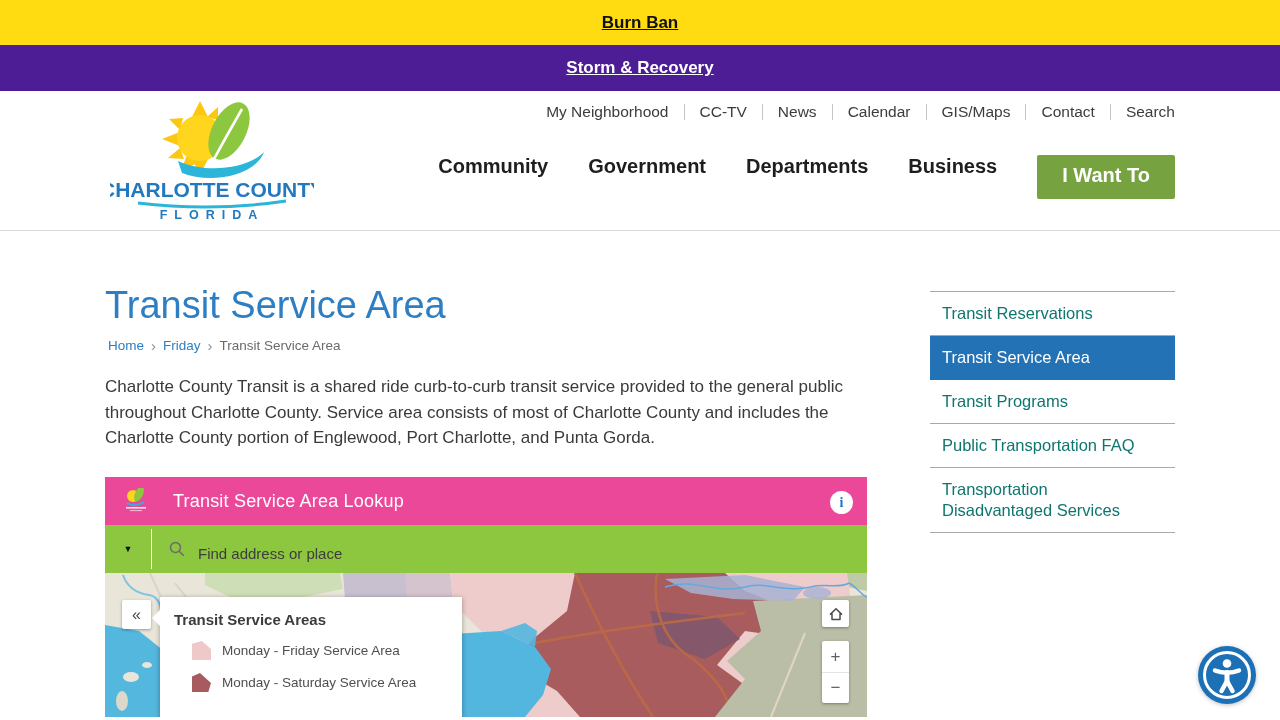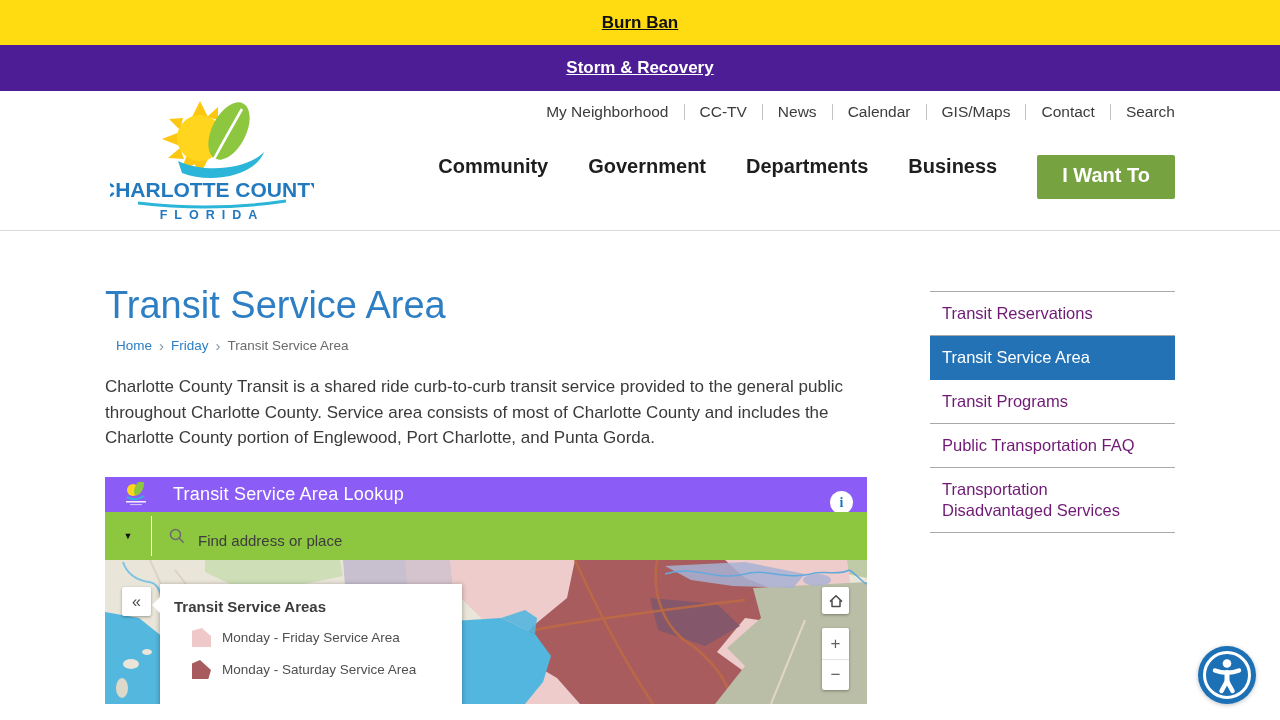--- a/index.html
+++ b/index.html
@@ -24,29 +24,29 @@
   .utility-nav a { font-size:15.5px; color:#3C3C3C; padding:0 15px; }
   .utility-nav a:last-child { padding-right:0; }
   .utility-nav .sep { width:1px; height:16px; background:#C4C4C4; }
   .main-nav { position:absolute; top:64px; right:105px; display:flex; gap:40px; height:44px; }
   .main-nav a.nav-link { font-size:20px; font-weight:700; color:#1E1E1E; }
   .main-nav a.cta { background:#76A340; color:#fff; font-size:20px; font-weight:700; padding:9px 25px; border-radius:2px; }
 
   
   .content { position:absolute; left:105px; top:231px; width:762px; }
   .content h1 { position:absolute; left:0; top:53px; font-size:38px; font-weight:400; color:#2D7EC3; white-space:nowrap; }
-  .breadcrumb { position:absolute; left:3px; top:107px; display:flex; align-items:center; font-size:13.5px;margin-left:8px; }
+  .breadcrumb { position:absolute; left:3px; top:107px; display:flex; align-items:center; font-size:13.5px; }
   .breadcrumb a { color:#2D7EC3; }
   .breadcrumb .bc-sep { color:#7E93A5; font-size:15px; padding:0 7px; line-height:1; }
   .breadcrumb .bc-current { color:#6B6B6B; }
   .intro { position:absolute; left:0; top:143px; width:745px; font-size:17px; line-height:25.5px; color:#3A3A3A; }
 
   
   .map-widget { position:absolute; left:0; top:246px; width:762px; height:243px; }
-  .map-header { position:relative; height:35px; background:#8b5cf6; display:flex; align-items:center; }
+  .map-header { position:relative; height:48px; background:#ec4899; display:flex; align-items:center; }
   .map-header .mini-logo { margin-left:18px; }
   .map-title { color:#fff; font-size:18px; margin-left:24px; letter-spacing:.2px; }
   .info-btn { position:absolute; right:14px; top:14px; width:23px; height:23px; border-radius:50%; background:#fff;
               color:#1F76BD; font-family:"Liberation Serif", serif; font-weight:700; font-size:14px;
               display:flex; align-items:center; justify-content:center; }
   .map-search { position:relative; height:48px; background:#8DC63F; display:flex; align-items:center; }
   .caret-btn { width:46px; height:48px; display:flex; align-items:center; justify-content:center; background:transparent; border:none; cursor:pointer; }
   .caret-btn span { font-size:9px; color:#101010; }
   .search-divider { width:1px; height:40px; background:rgba(255,255,255,.95); }
   .search-mag { margin-left:16px; }
@@ -74,21 +74,21 @@
   .legend-item.li-1 { top:76px; }
   .swatch { width:19px; height:19px; }
   .swatch-monfri { background:#EFC9C9; clip-path:polygon(0 14%, 52% 0, 100% 42%, 100% 100%, 0 100%); }
   .swatch-monsat { background:#A85B5E; clip-path:polygon(0 18%, 42% 0, 100% 52%, 86% 100%, 0 100%); }
   .legend-item span { margin-left:11px; font-size:13.5px; color:#4F4F4F; }
 
   
   .sidebar { position:absolute; left:930px; top:291px; width:245px; }
   .sidebar ul { list-style:none; border-top:1px solid #A9A9A9; }
   .sidebar li { border-bottom:1px solid #A9A9A9; }
-  .sidebar li a { display:block; padding:11px 14px 11px 12px; font-size:16.5px; line-height:21px; color:#701a75; }
+  .sidebar li a { display:block; padding:11px 14px 11px 12px; font-size:16.5px; line-height:21px; color:#0f766e; }
   .sidebar li.active { background:#2272B5; border-bottom-color:#2272B5; }
   .sidebar li.active a { color:#fff; }
 
   
   .fab { position:absolute; left:1198px; top:646px; width:58px; height:58px; border-radius:50%; cursor:pointer;
          filter:drop-shadow(0 1px 2px rgba(0,0,0,.25)); }
 </style>
 </head>
 <body>
 

